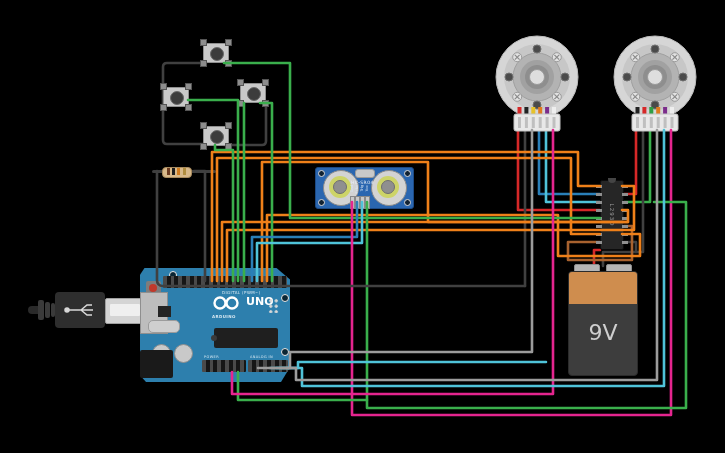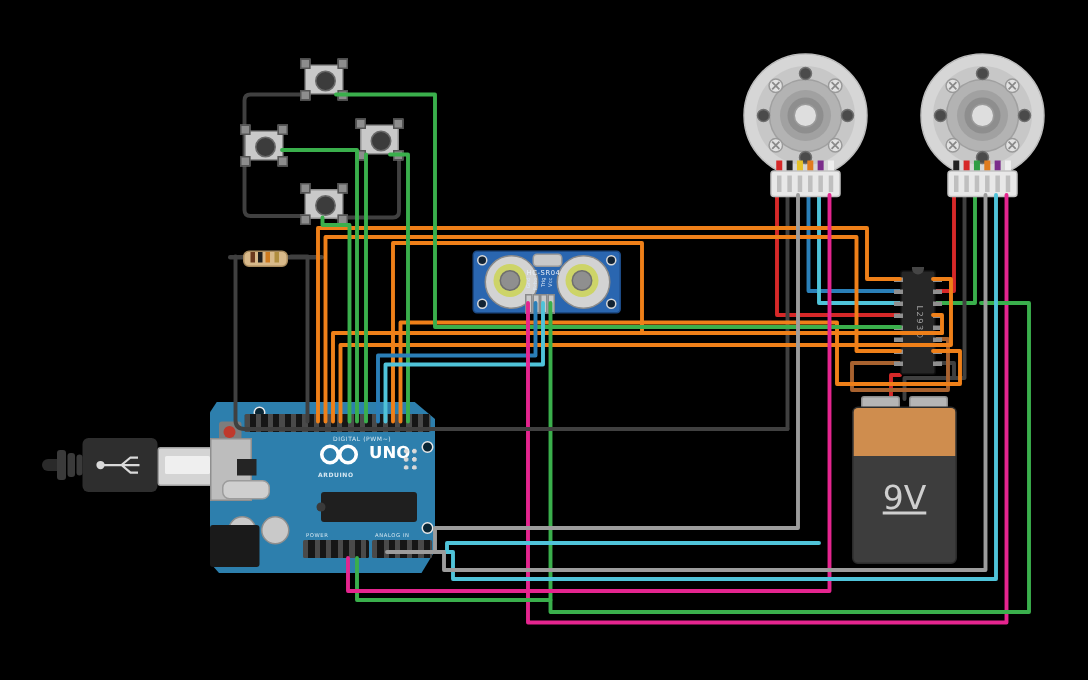--- a/index.html
+++ b/index.html
@@ -35,21 +35,21 @@
   .chip .notch{position:absolute;left:50%;top:-2px;width:8px;height:5px;margin-left:-4px;border-radius:0 0 5px 5px;background:#454545;}
   .chip .lbl{position:absolute;left:50%;top:50%;transform:translate(-50%,-50%) rotate(90deg);
              font-size:5.5px;color:#9e9e9e;letter-spacing:1px;white-space:nowrap;}
   .cpin{position:absolute;width:6px;height:3px;background:#8f8f8f;}
 
   
   .batt{width:70px;height:114px;}
   .batt .cap{position:absolute;top:2px;height:9px;width:24px;background:#b5b5b5;border:1px solid #8d8d8d;border-radius:2px;}
   .batt .body{position:absolute;left:0;top:9px;width:70px;height:105px;background:#3d3d3d;border-radius:4px;overflow:hidden;border:1px solid #2b2b2b;box-sizing:border-box;}
   .batt .band{position:absolute;left:0;top:0;width:100%;height:32px;background:#cf8d4e;}
-  .batt .v{position:absolute;left:0;top:48px;width:100%;text-align:center;font-size:22px;color:#cfcfcf;font-weight:400;text-decoration:underline;}
+  .batt .v{position:absolute;left:0;top:48px;width:100%;text-align:center;font-size:22px;color:#cfcfcf;font-weight:400;}
 
   
   .uno{width:150px;height:114px;background:#2d7fad;
        clip-path:polygon(3% 0,91% 0,100% 10%,100% 87%,94% 100%,4% 100%,0 94%,0 6%);}
   .hdr{position:absolute;height:12px;background:#161616;border-radius:1px;
        background-image:repeating-linear-gradient(90deg,#4a4a4a 0 3.6px,#161616 3.6px 7.7px);}
   .tinytxt{position:absolute;font-size:4px;color:#d7e8f2;letter-spacing:.4px;white-space:nowrap;}
   .mnthole{position:absolute;width:6px;height:6px;border-radius:50%;background:#0a2533;border:1.5px solid #e8e8e8;}
 
   

